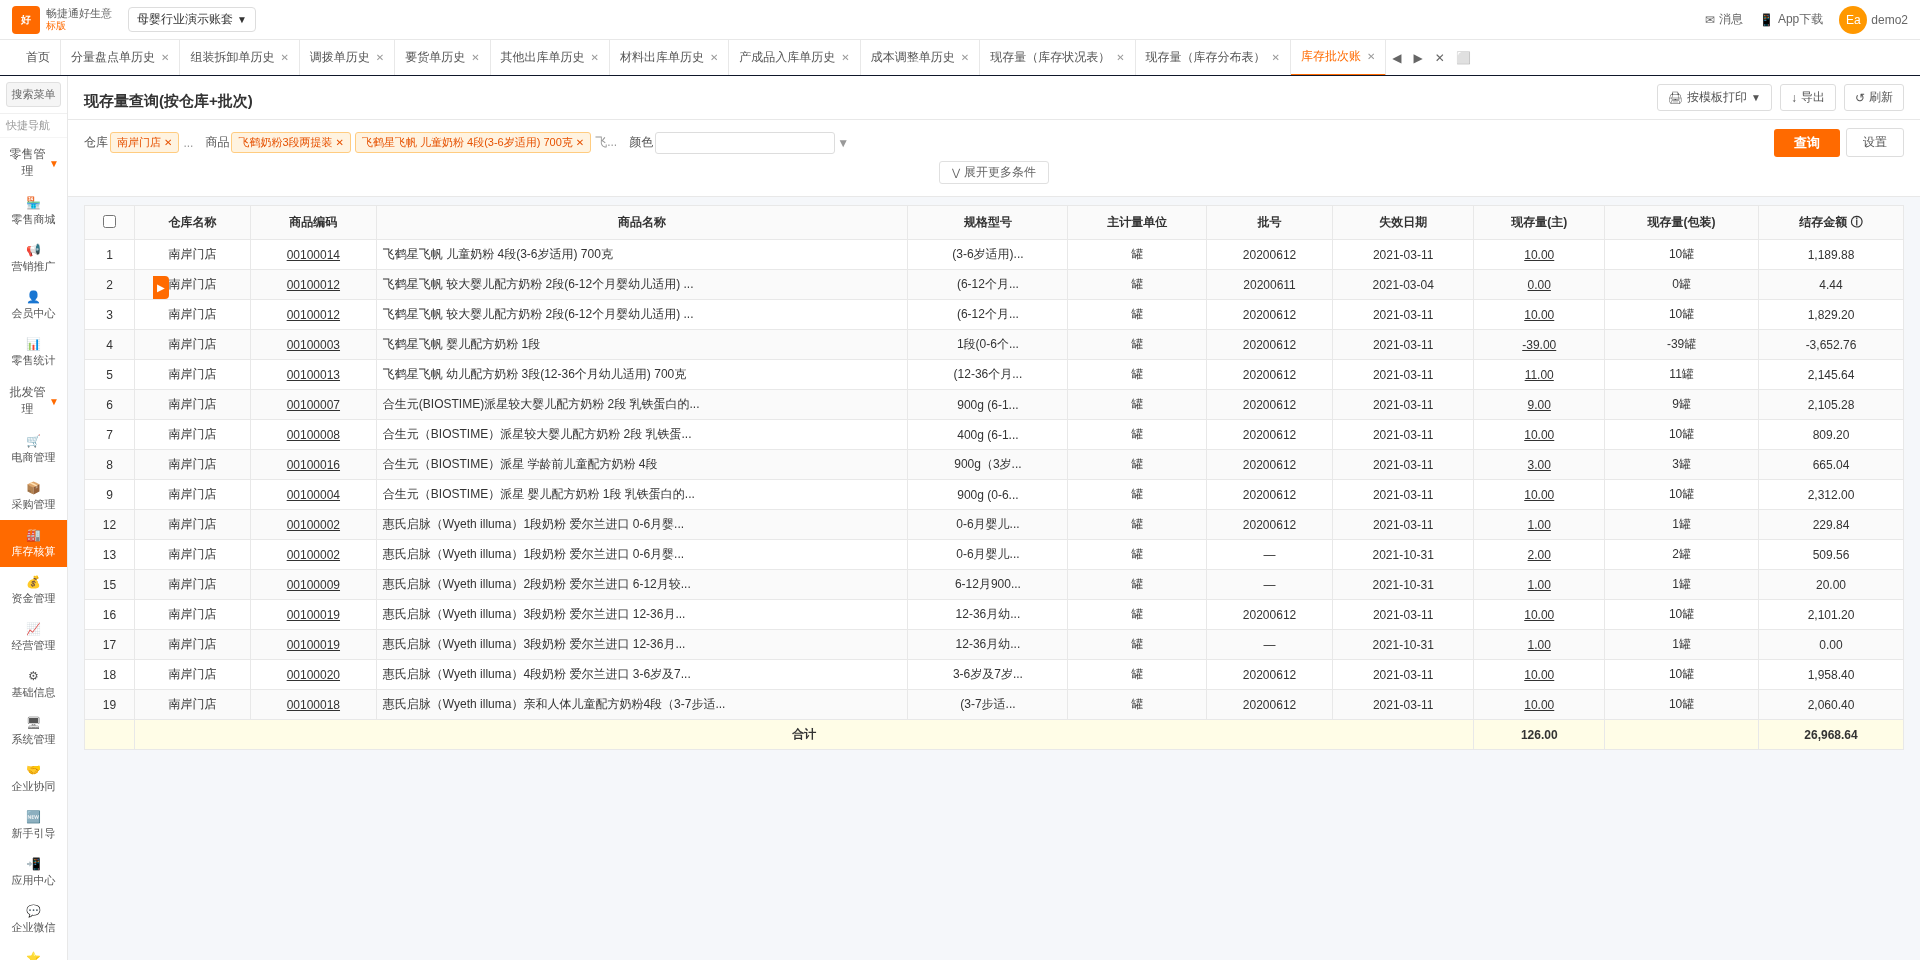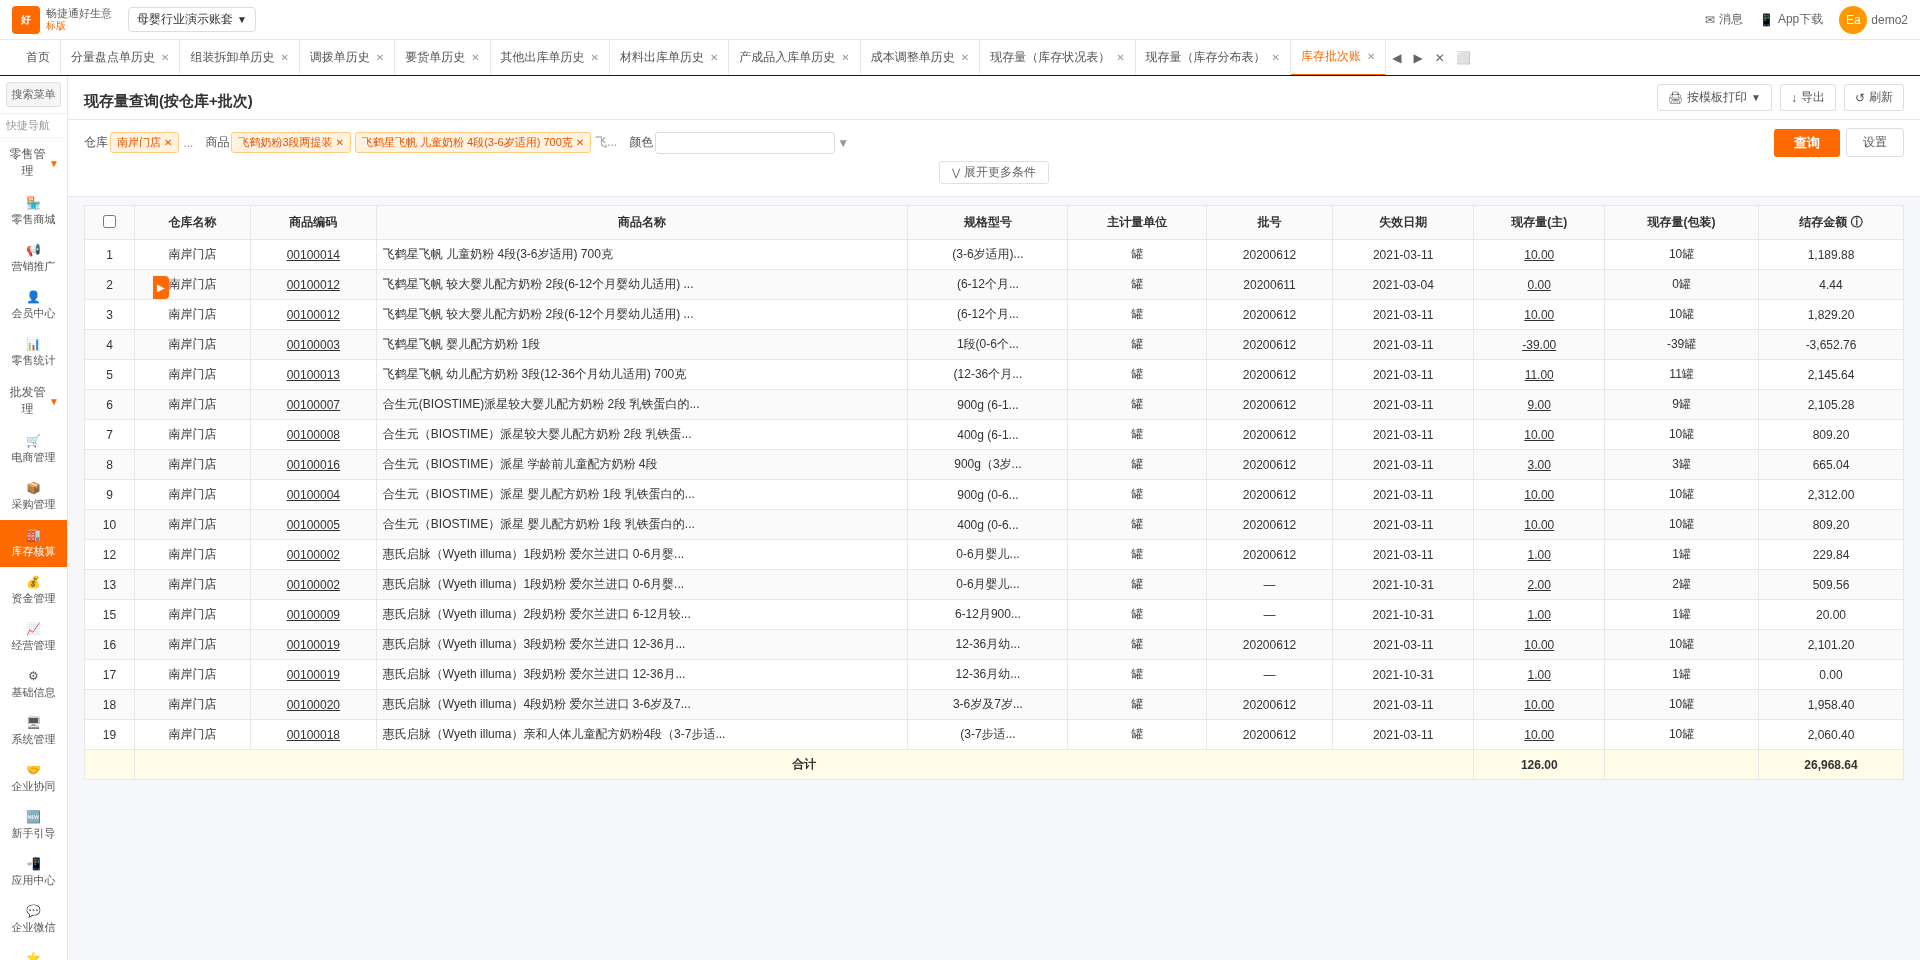--- a/index.html
+++ b/index.html
@@ -444,33 +444,20 @@
     <td style="text-align:left; max-width:280px; overflow:hidden; text-overflow:ellipsis;">合生元（BIOSTIME）派星 婴儿配方奶粉 1段 乳铁蛋白的...</td>
     <td>900g (0-6...</td>
     <td>罐</td>
     <td>20200612</td>
     <td>2021-03-11</td>
     <td class="link-val">10.00</td>
     <td class="">10罐</td>
     <td class="">2,312.00</td>
   </tr>
             <tr>
-    <td class="row-num">10</td>
-    <td>南岸门店</td>
-    <td class="link-val">00100005</td>
-    <td style="text-align:left; max-width:280px; overflow:hidden; text-overflow:ellipsis;">合生元（BIOSTIME）派星 婴儿配方奶粉 1段 乳铁蛋白的...</td>
-    <td>400g (0-6...</td>
-    <td>罐</td>
-    <td>20200612</td>
-    <td>2021-03-11</td>
-    <td class="link-val">10.00</td>
-    <td class="">10罐</td>
-    <td class="">809.20</td>
-  </tr>
-            <tr>
     <td class="row-num">12</td>
     <td>南岸门店</td>
     <td class="link-val">00100002</td>
     <td style="text-align:left; max-width:280px; overflow:hidden; text-overflow:ellipsis;">惠氏启脉（Wyeth illuma）1段奶粉 爱尔兰进口 0-6月婴...</td>
     <td>0-6月婴儿...</td>
     <td>罐</td>
     <td>20200612</td>
     <td>2021-03-11</td>
     <td class="link-val">1.00</td>
     <td class="">1罐</td>

